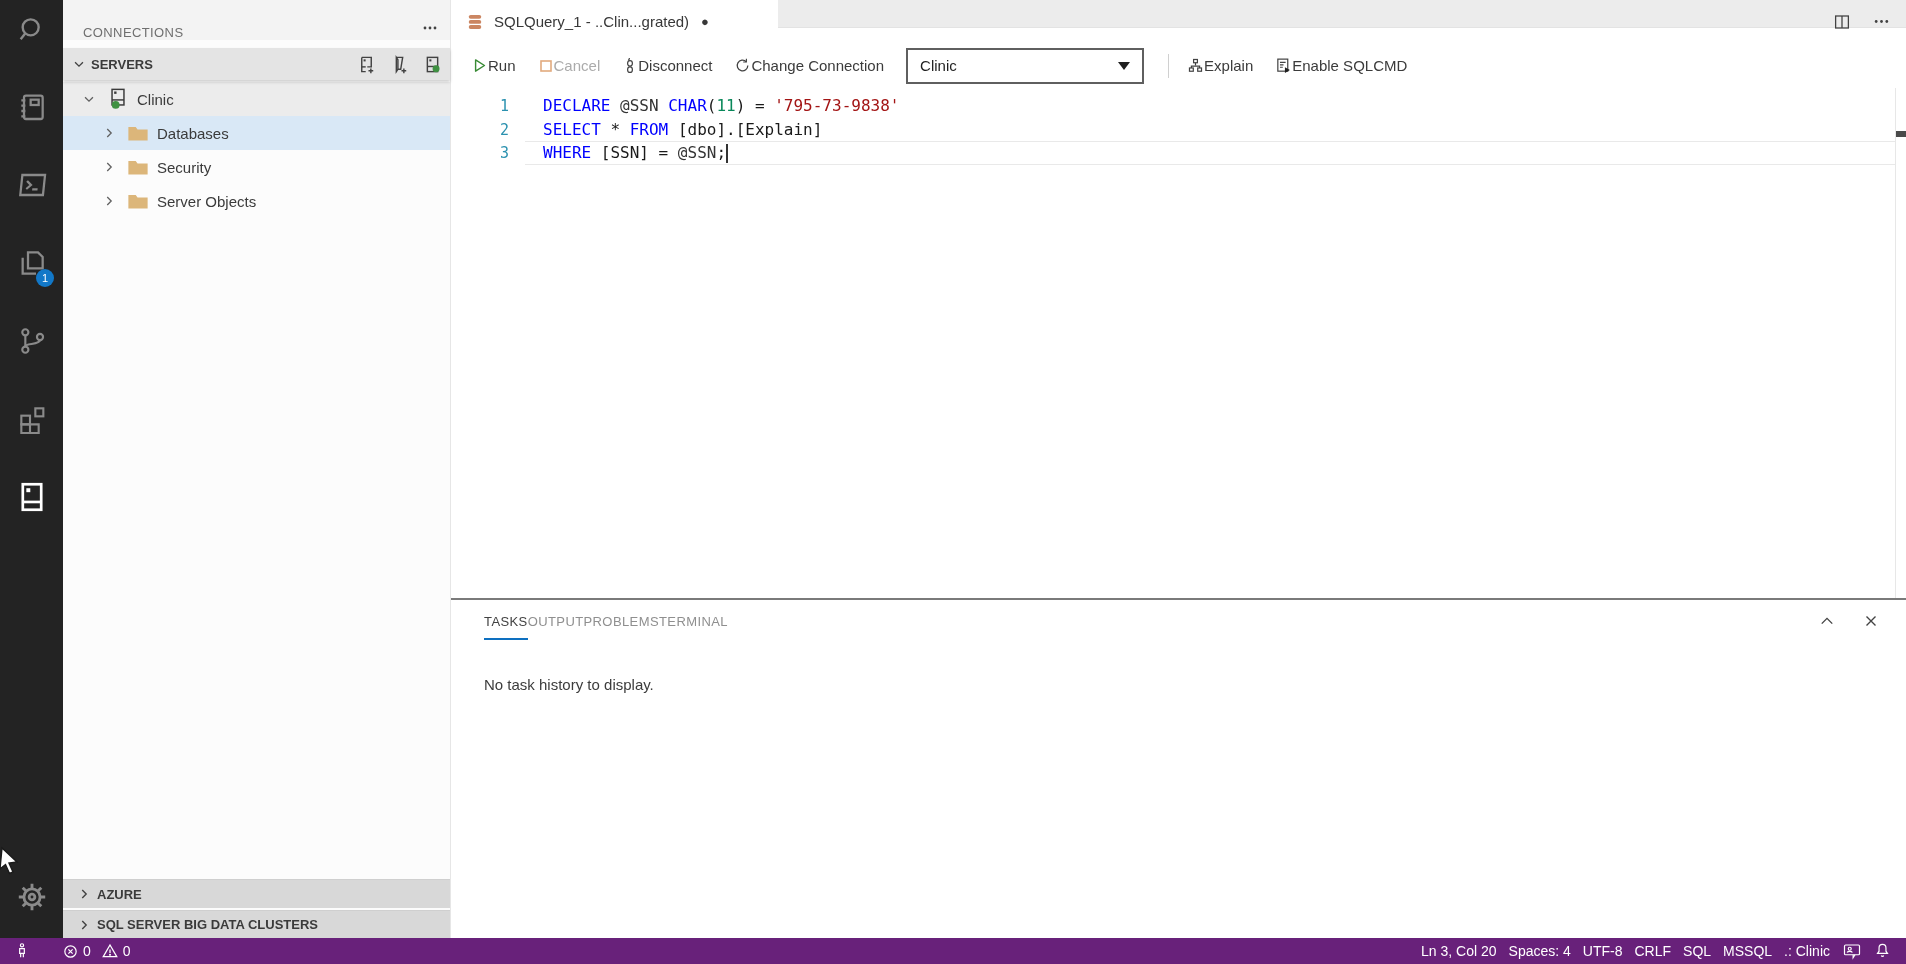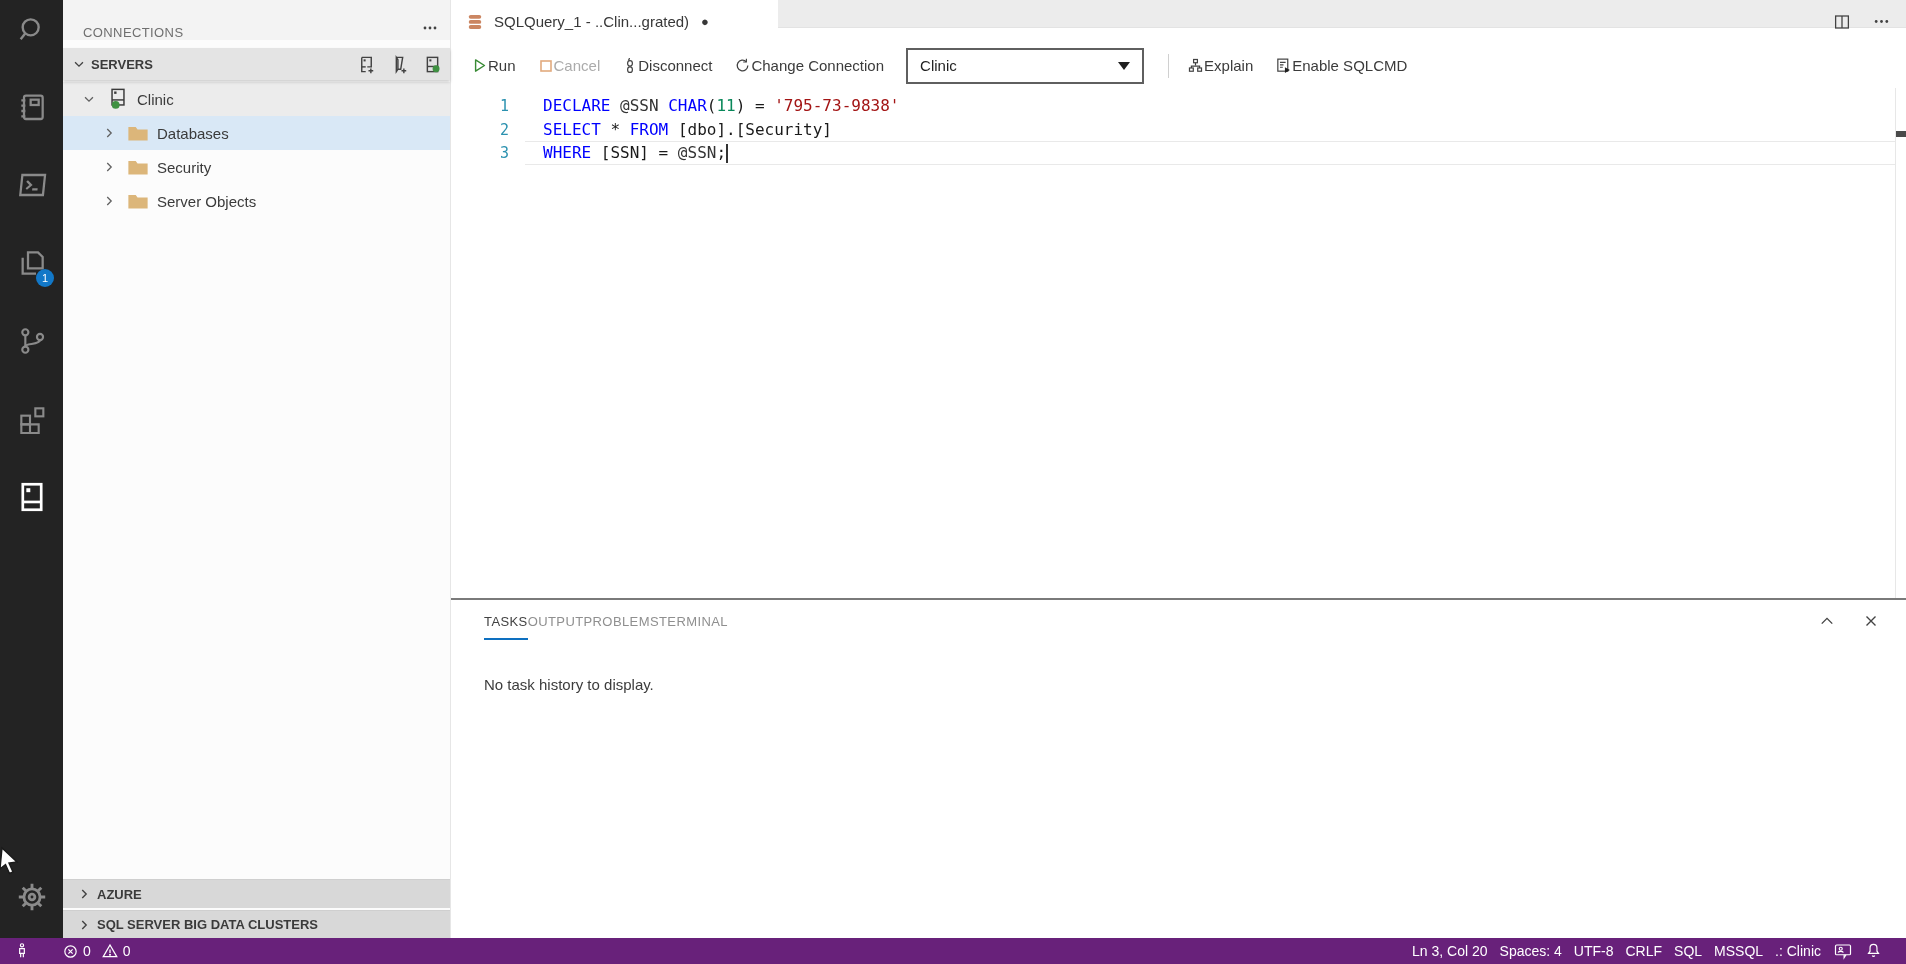--- a/index.html
+++ b/index.html
@@ -86,21 +86,21 @@
   .panel-tab.active { color:#424242; border-bottom:2px solid #0e70c0; }
   #panel-actions { position:absolute; right:26px; top:12px; display:flex; gap:26px; }
   #panel-actions svg { cursor:pointer; }
   #panel-message { position:absolute; left:33px; top:76px; font-size:15px; color:#3c3c3c; }
 
   
   #status-bar { left:0; top:938px; width:1906px; height:26px; background:#68217a; color:#fff;
     display:flex; align-items:center; font-size:14px; z-index:6; }
   .sb-left { display:flex; align-items:center; gap:10px; padding-left:14px; }
   .sb-group { display:flex; align-items:center; gap:4px; cursor:pointer; }
-  .sb-right { margin-left:auto; display:flex; align-items:center; gap:12px; padding-right:24px; }
+  .sb-right { margin-left:auto; display:flex; align-items:center; gap:12px; padding-right:15px; }
   .sb-item { cursor:pointer; white-space:nowrap; }
   .sb-icon { display:flex; align-items:center; cursor:pointer; }
 
   #mouse-cursor { left:-5px; top:846px; z-index:50; pointer-events:none; }
 </style>
 </head>
 <body>
 
 <div id="activity-bar" class="abs">
   <div class="ab-item" style="top:0">
@@ -355,21 +355,21 @@
   </div>
 
   <div id="code-area">
     <div id="current-line-box"></div>
     <div class="gutter-num" style="top:6px">1</div>
     <div class="gutter-num" style="top:29.7px">2</div>
     <div class="gutter-num" style="top:53.4px">3</div>
 
     <div class="code-line" style="top:6px"><span class="kw">DECLARE </span><span class="var">@SSN </span><span class="kw">CHAR</span><span class="pun">(</span><span class="num">11</span><span class="pun">) </span><span class="pun">= </span><span class="str">'795-73-9838'</span></div>
 
-    <div class="code-line" style="top:29.7px"><span class="kw">SELECT </span><span class="pun">* </span><span class="kw">FROM </span><span class="pun">[dbo].[Security]</span></div>
+    <div class="code-line" style="top:29.7px"><span class="kw">SELECT </span><span class="pun">* </span><span class="kw">FROM </span><span class="pun">[dbo].[Explain]</span></div>
 
     <div class="code-line" style="top:53.4px"><span class="kw">WHERE </span><span class="pun">[SSN] = </span><span class="var">@SSN</span><span class="pun">;</span></div>
 
     <div id="caret"></div>
     <div id="overview-ruler-line"></div>
     <div id="overview-cursor-mark"></div>
   </div>
 
   <div id="panel">
     <div id="panel-tabs">

